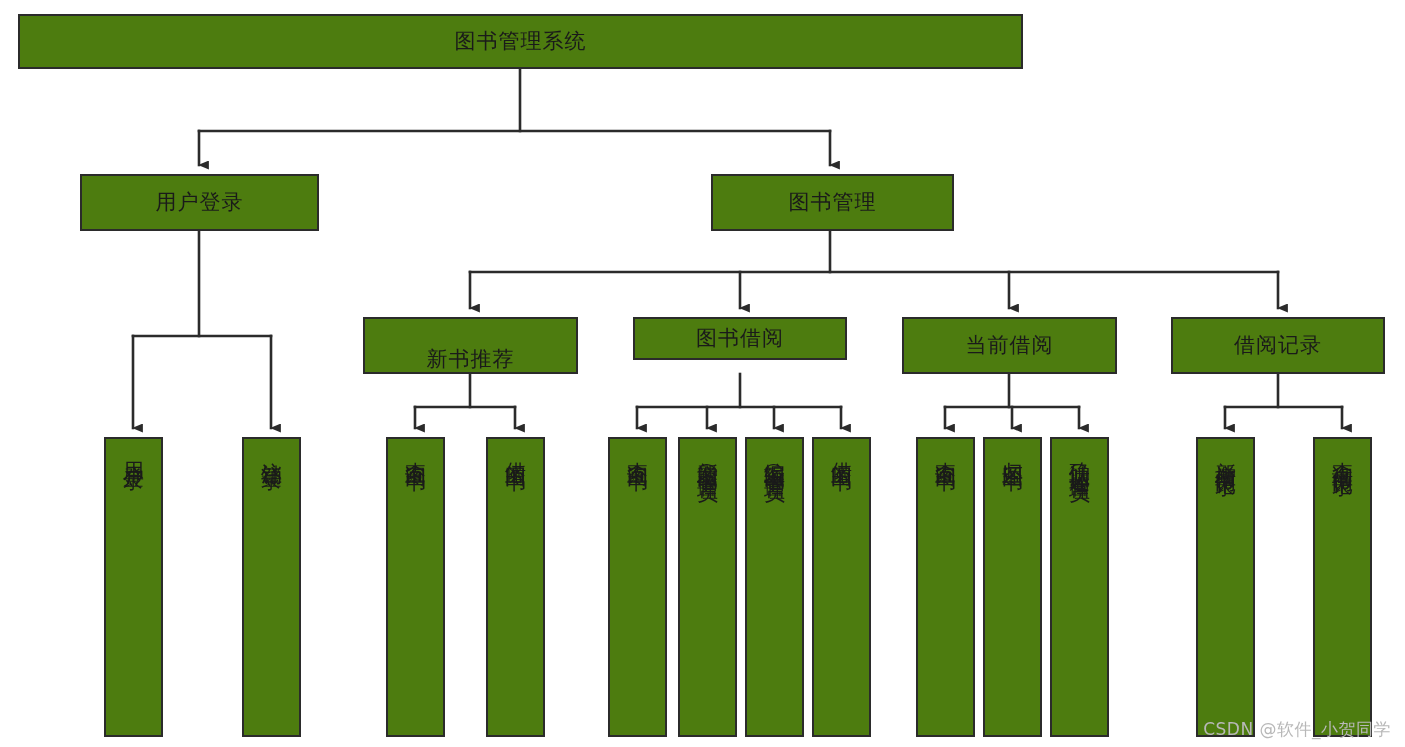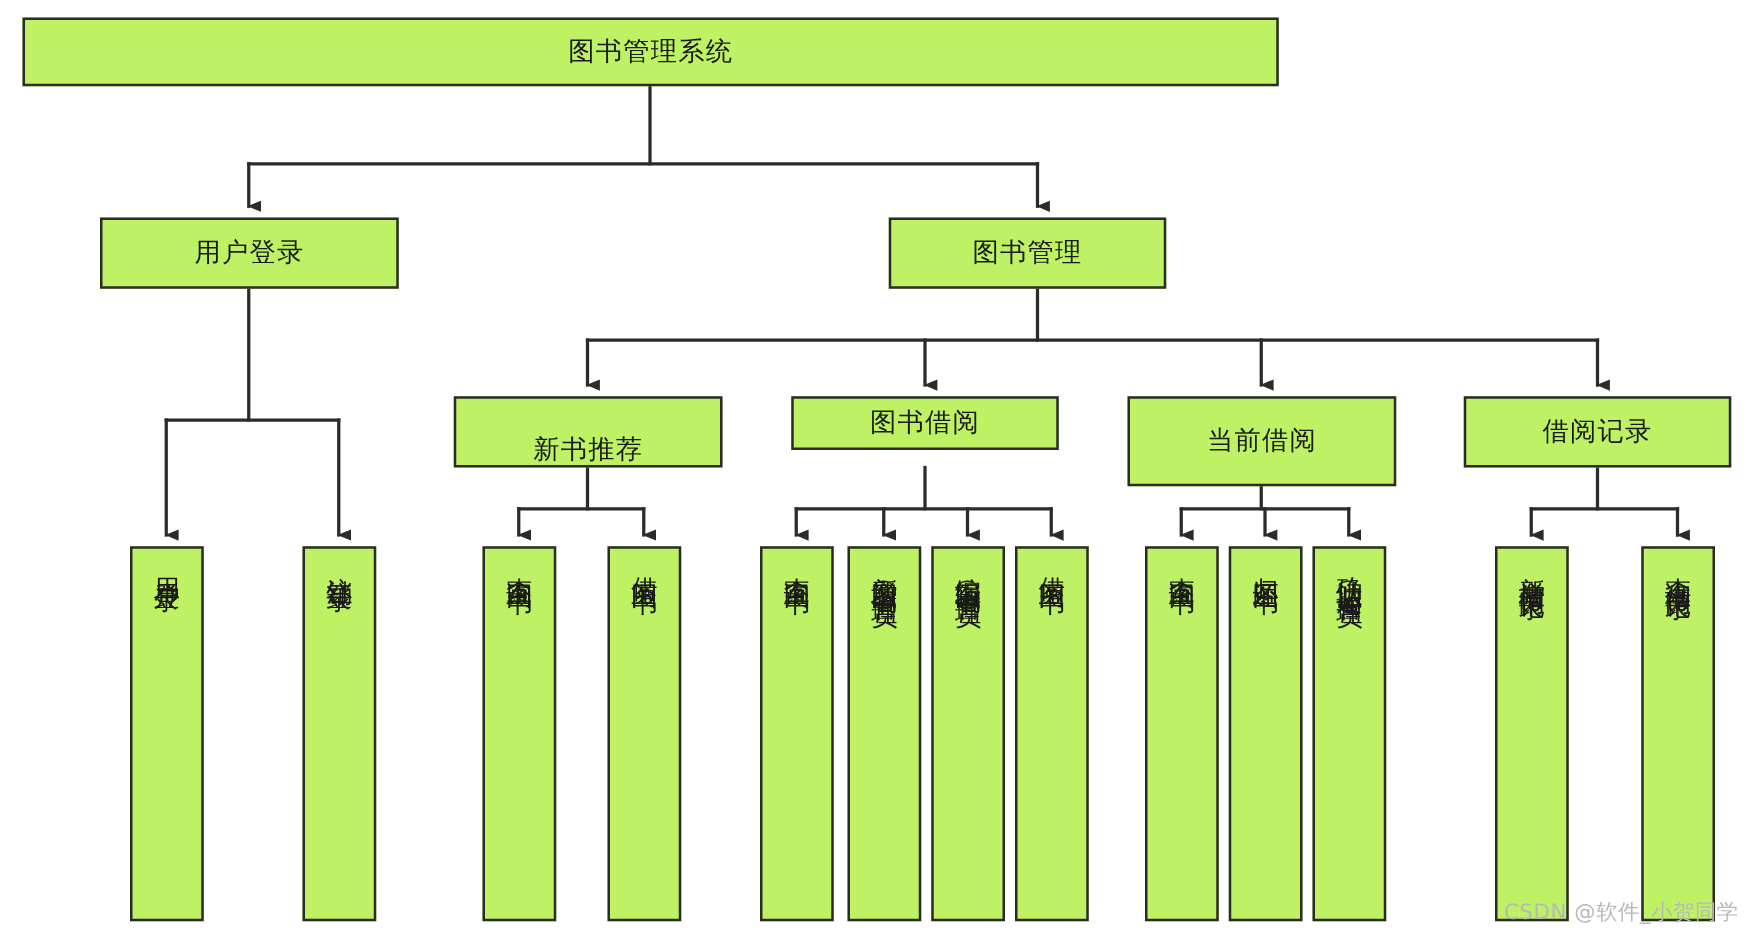--- a/index.html
+++ b/index.html
@@ -23,21 +23,21 @@
     left: 0;
     top: 0;
     width: 1405px;
     height: 747px;
     pointer-events: none;
   }
   .node {
     position: absolute;
     box-sizing: border-box;
     border: 2px solid #2b2b2b;
-    background: #bef264;
+    background: #4d7c0f;
     display: flex;
     align-items: center;
     justify-content: center;
     color: #1a1a1a;
   }
   .node.horiz {
     font-size: 21px;
     letter-spacing: 1px;
     line-height: 1.2;
   }
@@ -124,31 +124,31 @@
     </g>
   </svg>
 
   <div class="node horiz root" style="left:18px; top:14px; width:1005px; height:55px;">
     <span>图书管理系统</span>
   </div>
 
   <div class="node horiz" style="left:80px; top:174px; width:239px; height:57px;">
     <span>用户登录</span>
   </div>
-  <div class="node horiz" style="left:711px; top:174px; width:222px; height:57px;">
+  <div class="node horiz" style="left:711px; top:174px; width:243px; height:57px;">
     <span>图书管理</span>
   </div>
 
   <div class="node horiz" style="left:363px; top:317px; width:215px; height:57px;align-items:flex-end;">
     <span>新书推荐</span>
   </div>
   <div class="node horiz" style="left:633px; top:317px; width:214px; height:43px;">
     <span>图书借阅</span>
   </div>
-  <div class="node horiz" style="left:902px; top:317px; width:215px; height:72px;">
+  <div class="node horiz" style="left:902px; top:317px; width:215px; height:57px;">
     <span>当前借阅</span>
   </div>
   <div class="node horiz" style="left:1171px; top:317px; width:214px; height:57px;">
     <span>借阅记录</span>
   </div>
 
   <div class="node leaf" style="left:104px; top:437px; width:59px; height:300px;">
     <span class="vtext">用户登录</span>
   </div>
   <div class="node leaf" style="left:242px; top:437px; width:59px; height:300px;">

